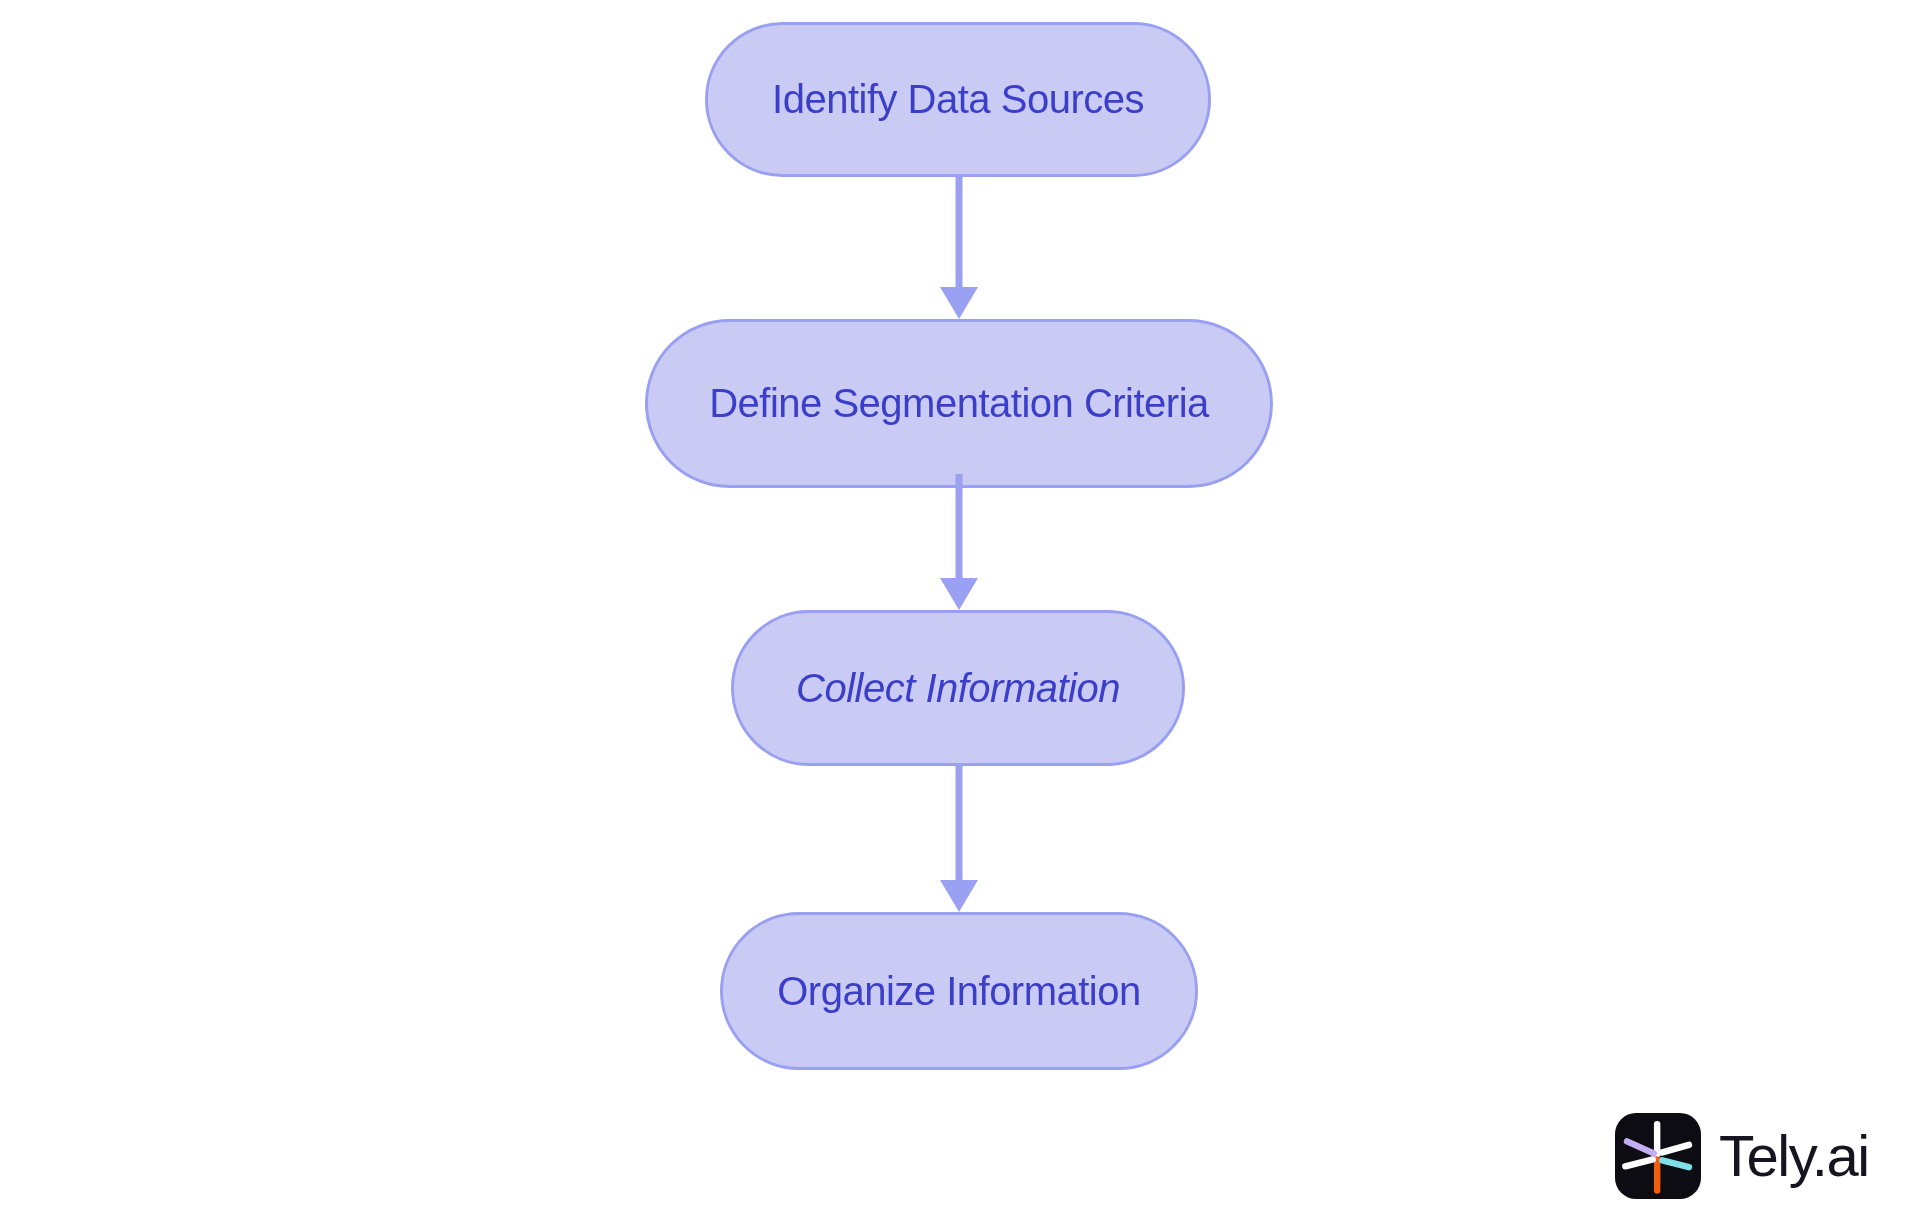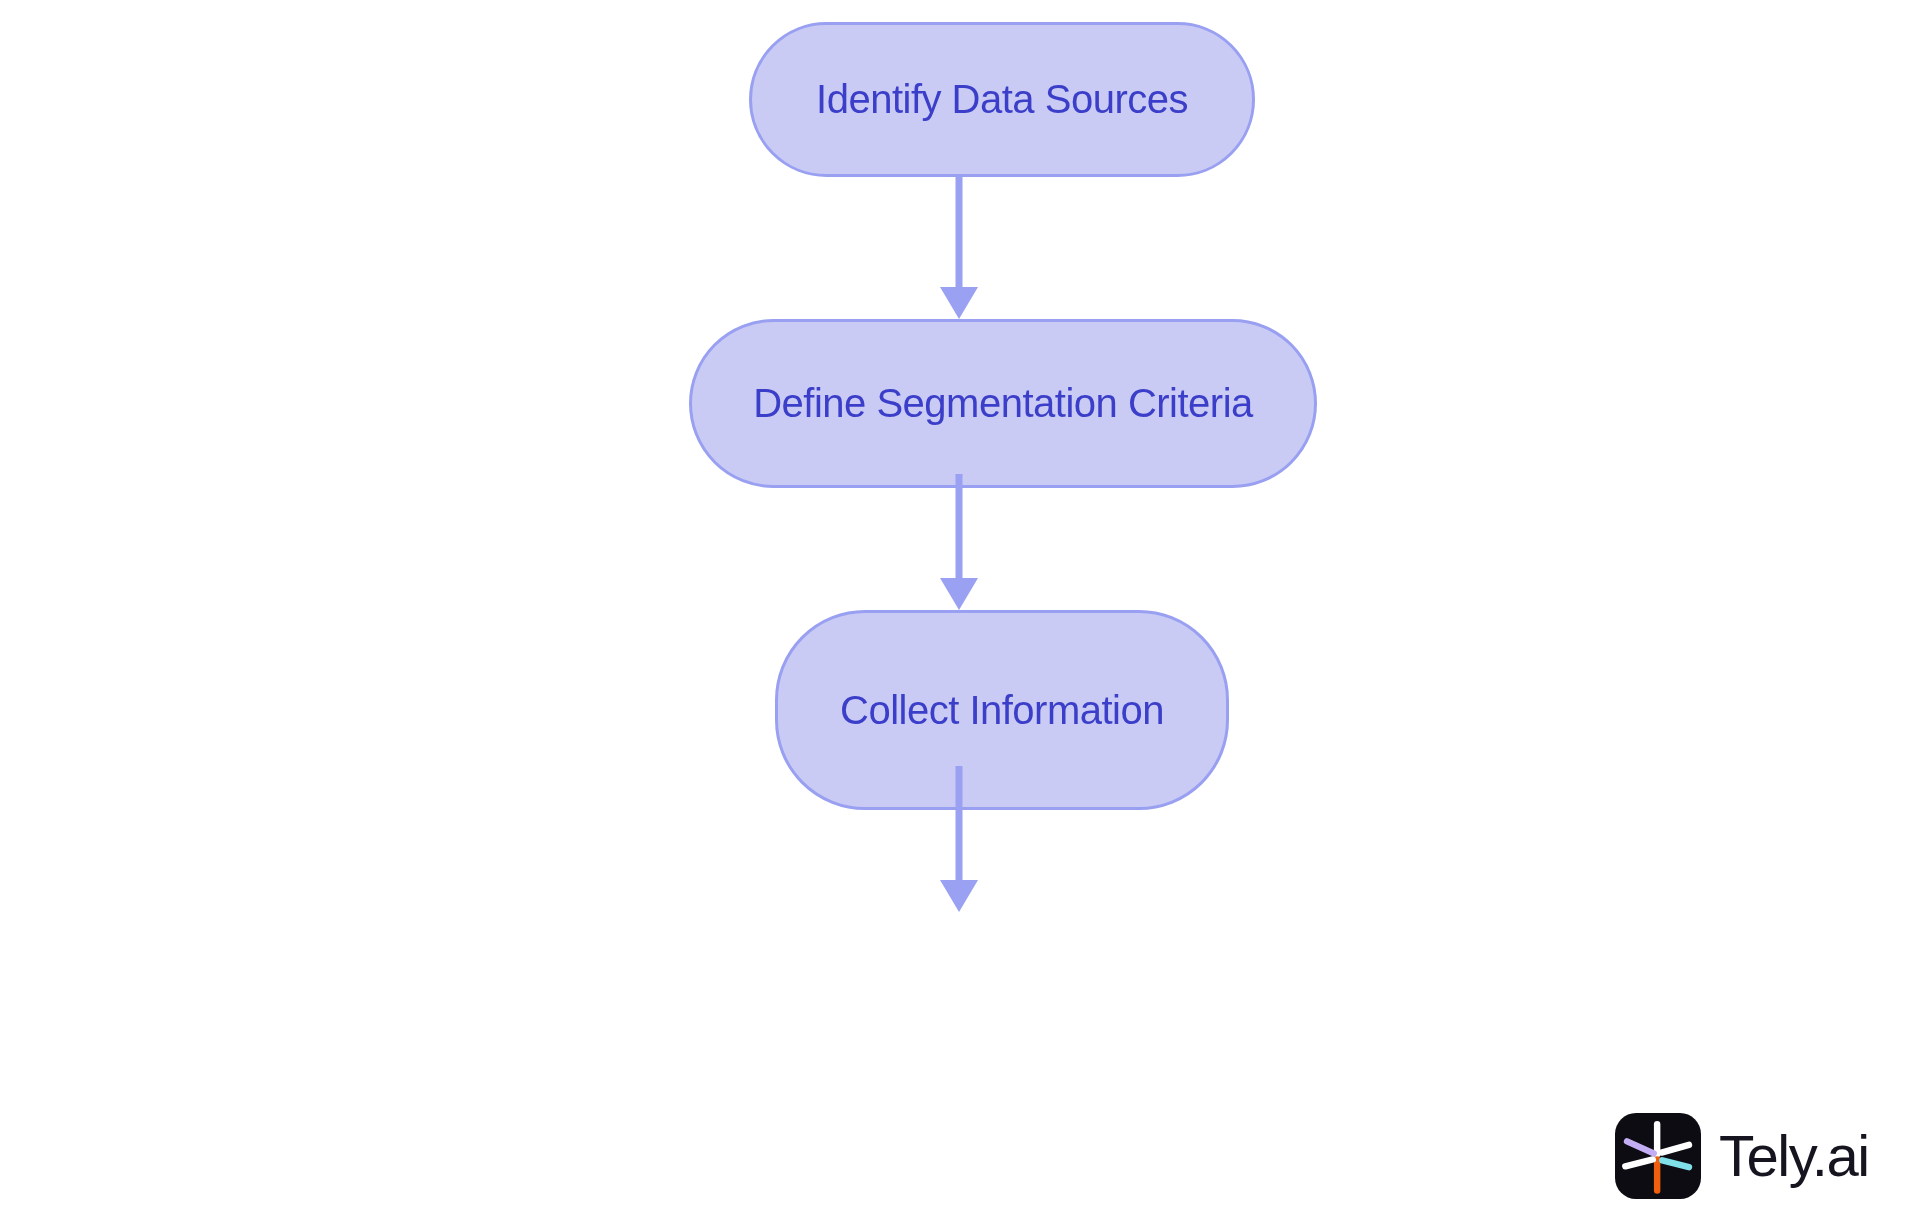--- a/index.html
+++ b/index.html
@@ -23,32 +23,32 @@
   }
   .canvas{position:relative;width:1920px;height:1215px;}
 
   
   .node{
     position:absolute;
     box-sizing:border-box;
     background:var(--node-fill);
     border:3px solid var(--node-border);
     border-radius:90px;
-    display:flex;align-items:center;justify-content:center;margin-left:44px;
+    display:flex;align-items:center;justify-content:center;
   }
   .node-label{
     color:var(--node-text);
     font-size:40px;
     font-weight:500;
     letter-spacing:-0.5px;
     white-space:nowrap;
   }
   .node1{left:705px; top:22px;  width:506px; height:155px;}
   .node2{left:645px; top:319px; width:628px; height:169px;}
-  .node3{left:731px; top:610px; width:454px; height:200px;}
+  .node3{left:731px; top:610px; width:454px; height:156px;font-style:italic;}
   .node4{left:720px; top:912px; width:478px; height:158px;}
 
   
   .arrow{position:absolute;width:40px;}
   .arrow .stem{
     position:absolute;left:50%;transform:translateX(-50%);
     top:0;width:7px;
     background:var(--arrow);
   }
   .arrow .head{
@@ -116,20 +116,23 @@
 
   <div class="node node3">
     <span class="node-label">Collect Information</span>
   </div>
 
   <div class="arrow arrow3">
     <div class="stem"></div>
     <div class="head"></div>
   </div>
 
+  <div class="node node4">
+    <span class="node-label">Organize Information</span>
+  </div>
 
   <div class="logo">
     <svg class="logo-mark" viewBox="0 0 100 100" fill="none" stroke-width="7.5" stroke-linecap="round">
       <path class="ray-white" d="M49 13 L49 48"></path>
       <path class="ray-orange" d="M49 54 L49 90"></path>
       <path class="ray-lavender" d="M14 33 L45 47"></path>
       <path class="ray-white" d="M12 62 L44 54"></path>
       <path class="ray-white" d="M54 46 L86 37"></path>
       <path class="ray-cyan" d="M55 55 L86 63"></path>
     </svg>

